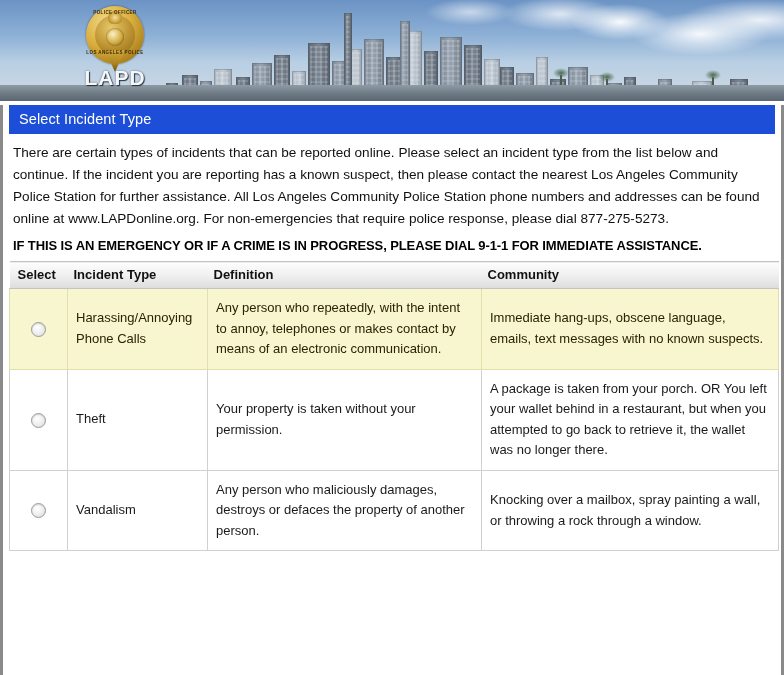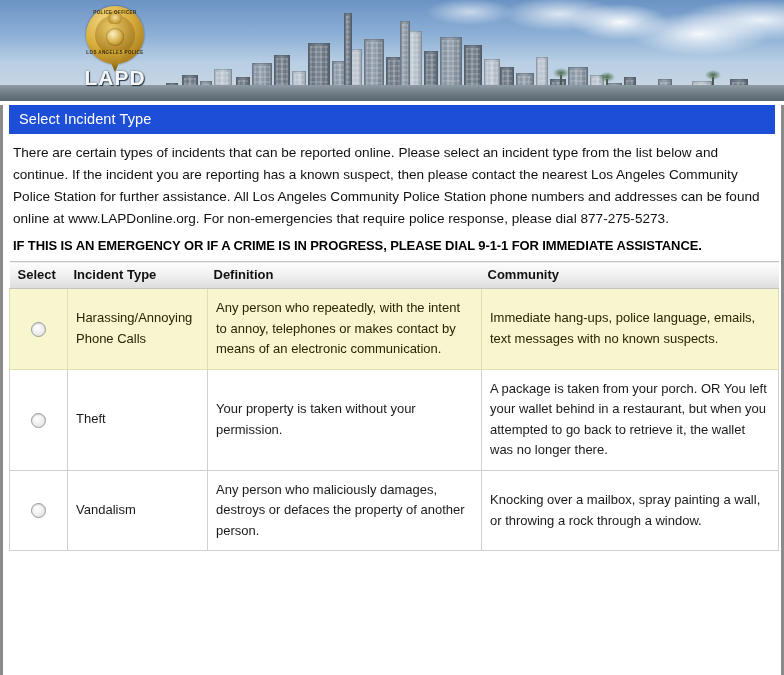--- a/index.html
+++ b/index.html
@@ -322,21 +322,21 @@
           <th>Community</th>
         </tr>
       </thead>
       <tbody>
         <tr class="highlight">
           <td class="selcell">
             <span class="radio"></span>
           </td>
           <td>Harassing/Annoying Phone Calls</td>
           <td>Any person who repeatedly, with the intent to annoy, telephones or makes contact by means of an electronic communication.</td>
-          <td>Immediate hang-ups, police language, emails, text messages with no known suspects.</td>
+          <td>Immediate hang-ups, obscene language, emails, text messages with no known suspects.</td>
         </tr>
         <tr>
           <td class="selcell">
             <span class="radio"></span>
           </td>
           <td>Theft</td>
           <td>Your property is taken without your permission.</td>
           <td>A package is taken from your porch. OR You left your wallet behind in a restaurant, but when you attempted to go back to retrieve it, the wallet was no longer there.</td>
         </tr>
         <tr>

